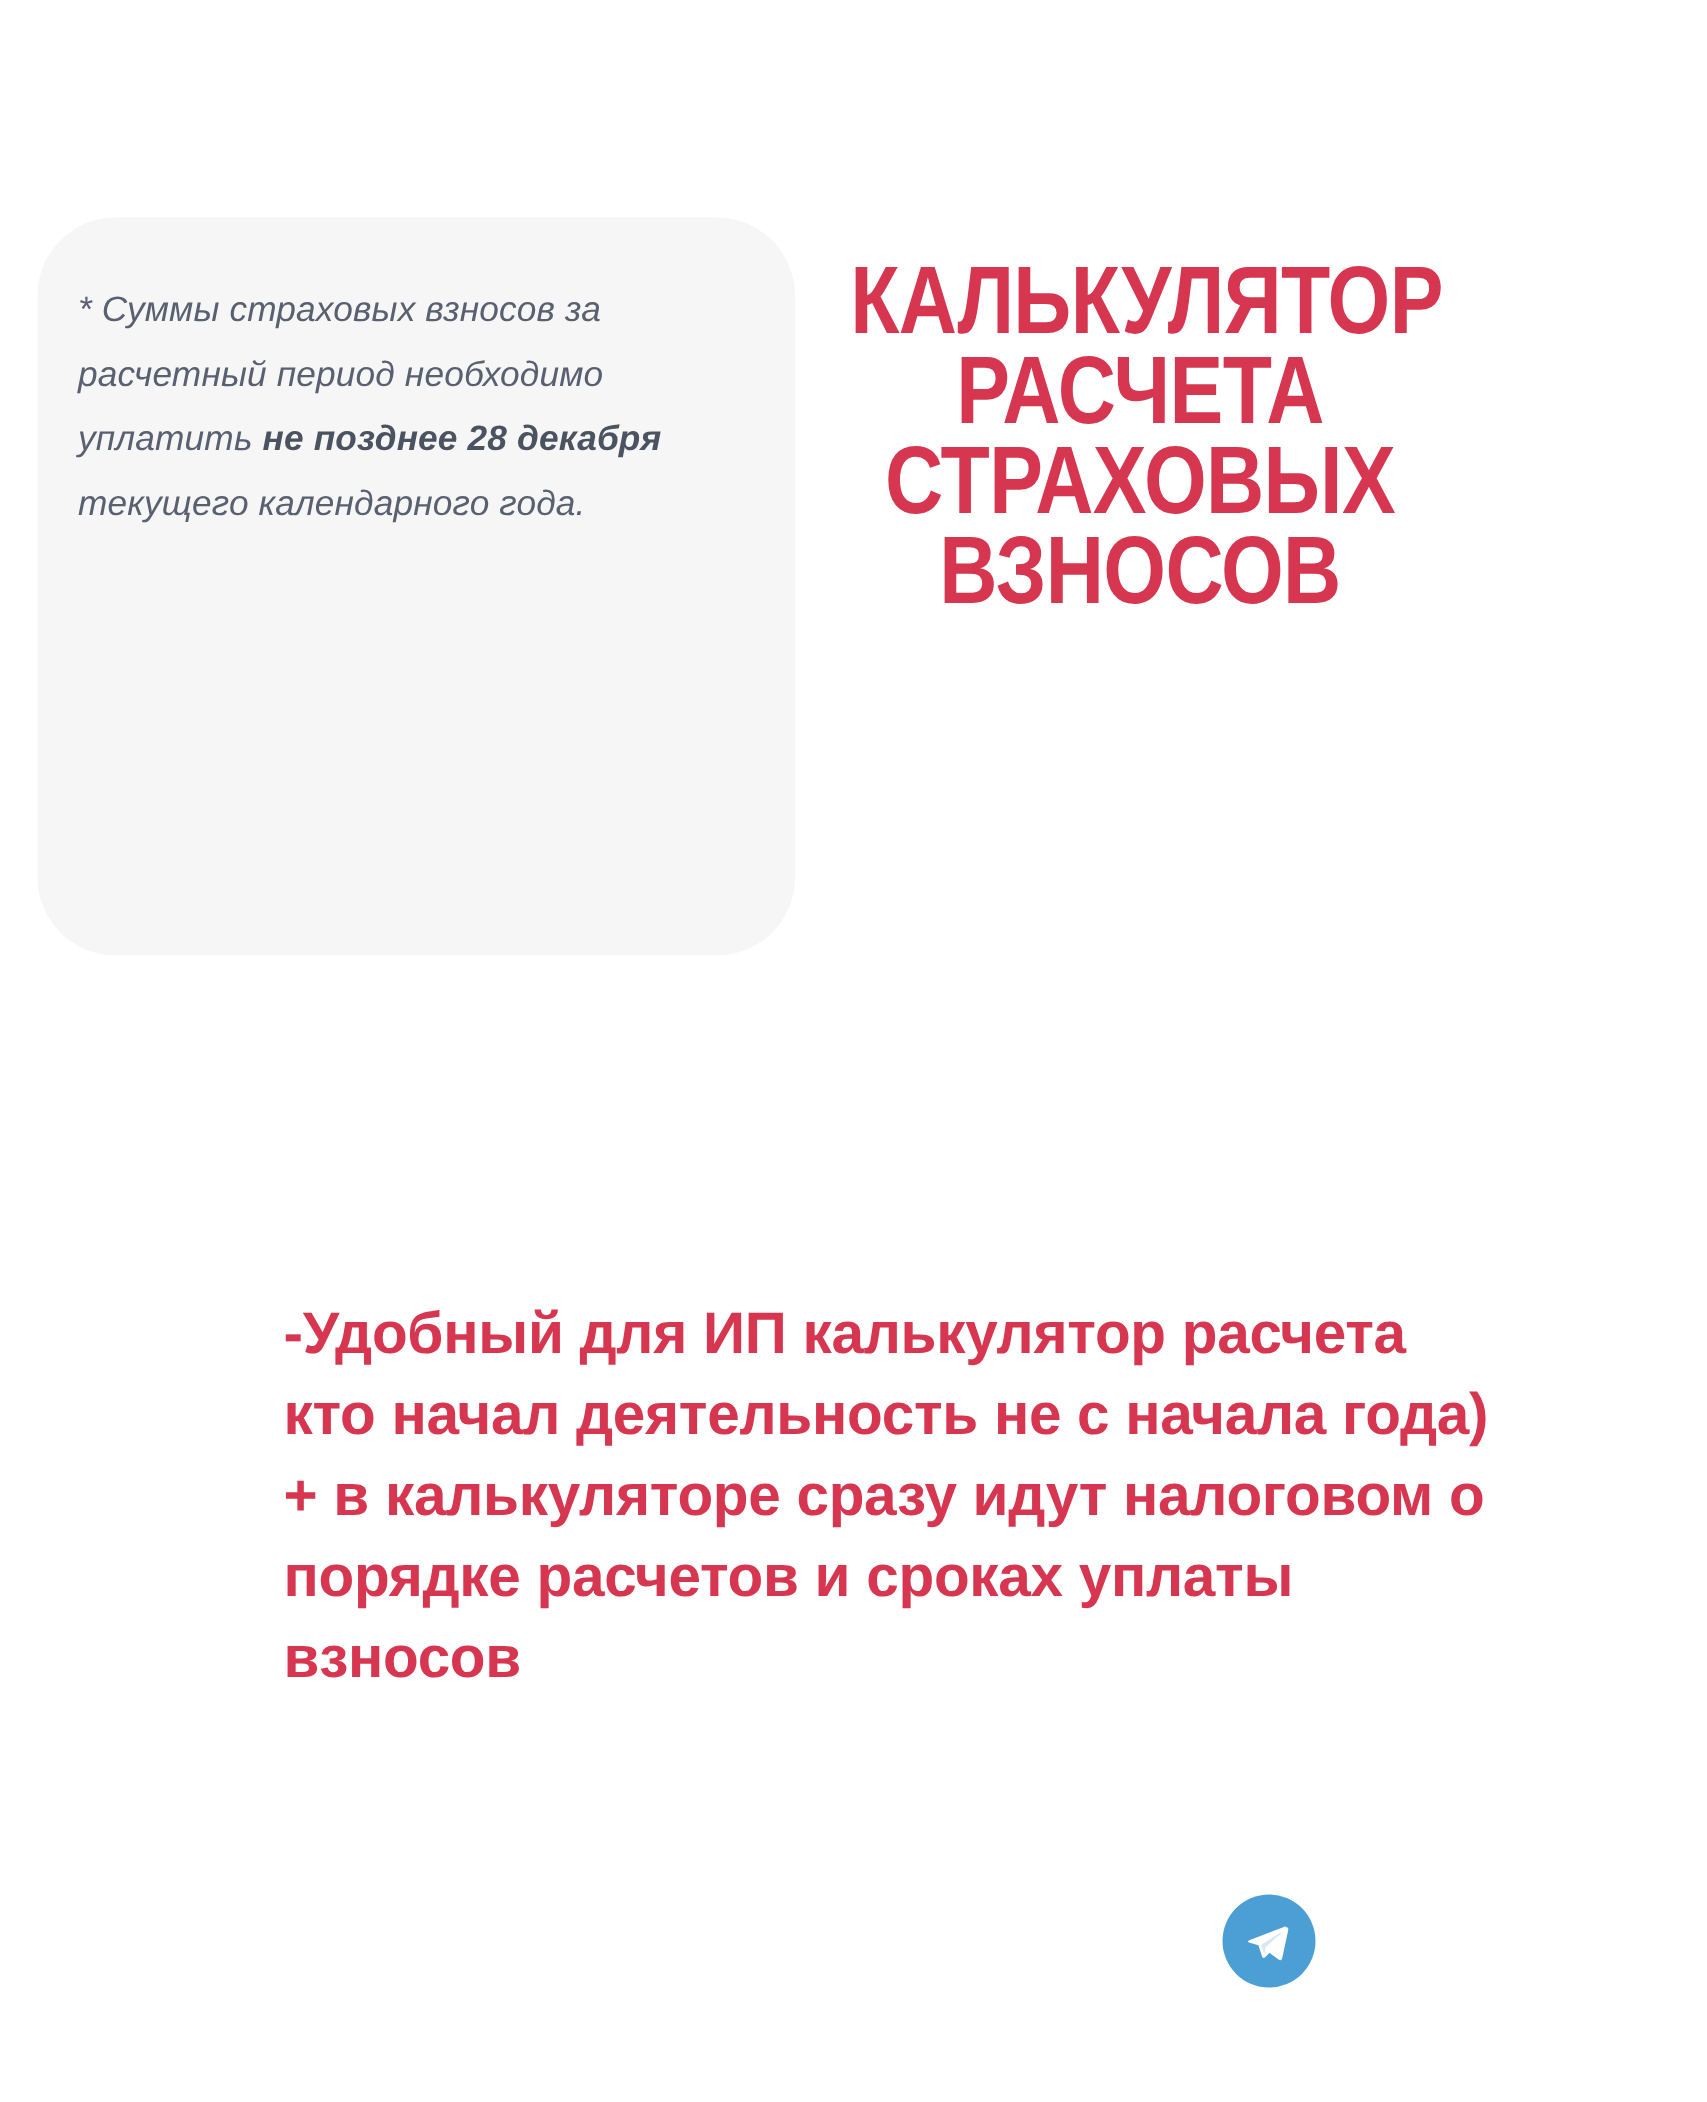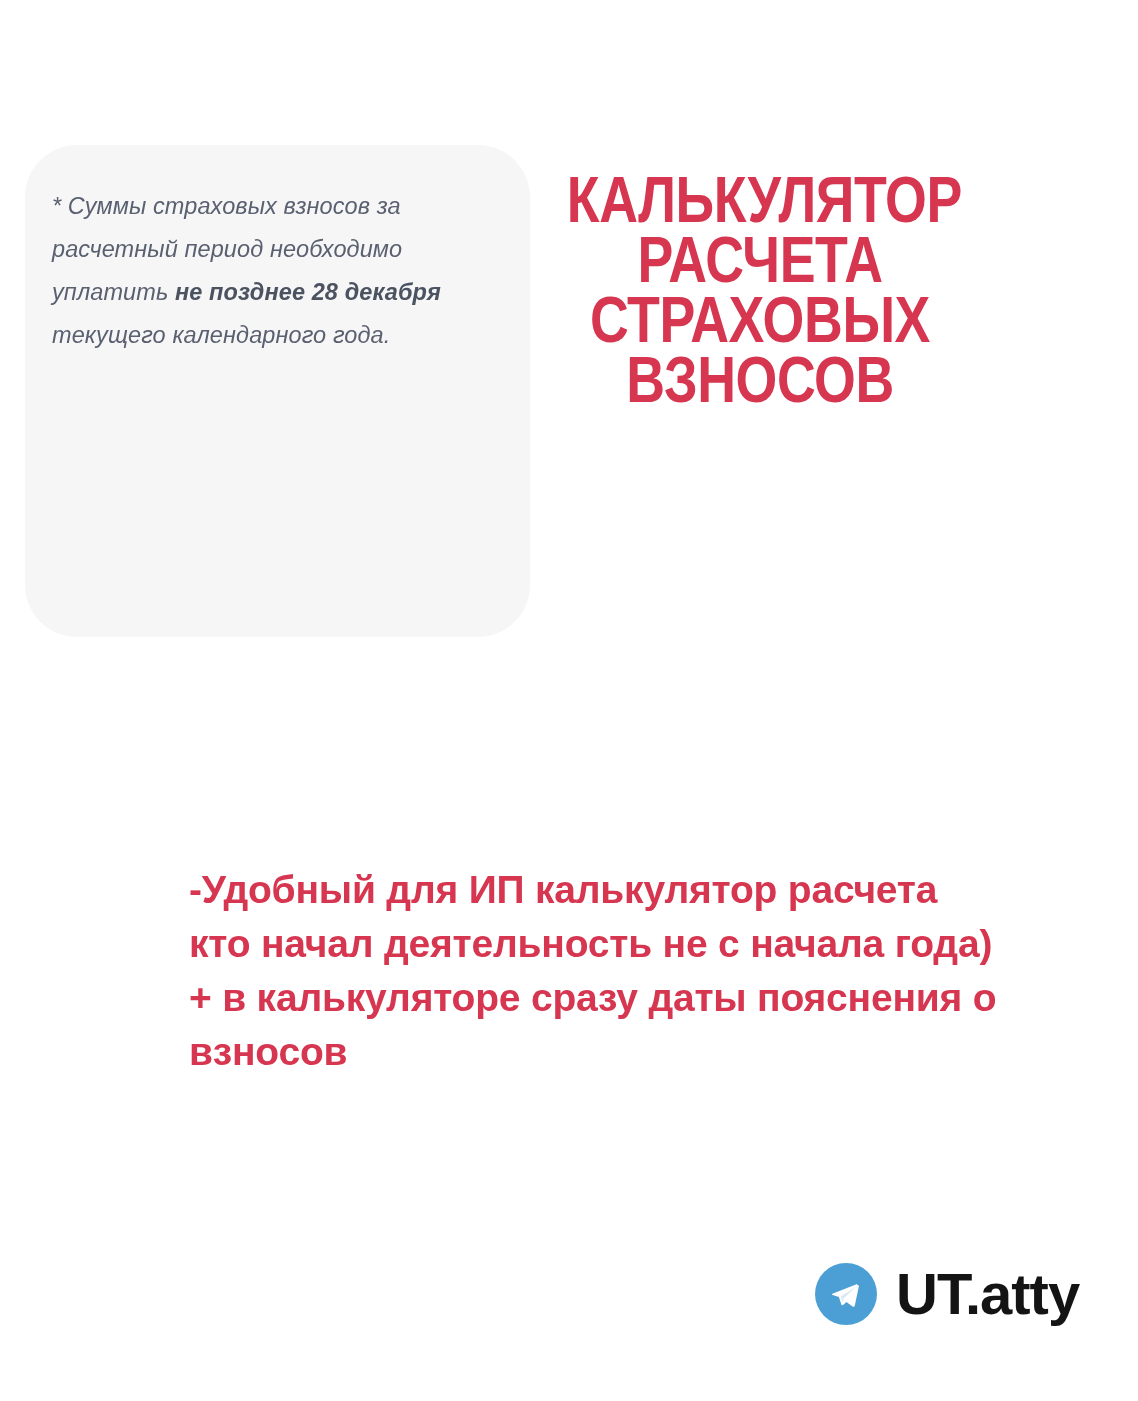--- a/index.html
+++ b/index.html
@@ -137,27 +137,27 @@
   <div class="headline">
     <span class="headline-line">КАЛЬКУЛЯТОР</span>
     <span class="headline-line">РАСЧЕТА</span>
     <span class="headline-line">СТРАХОВЫХ</span>
     <span class="headline-line">ВЗНОСОВ</span>
   </div>
 
   <div class="body-copy">
     <span class="body-copy-line">-Удобный для ИП калькулятор расчета</span>
     <span class="body-copy-line">кто начал деятельность не с начала года)</span>
-    <span class="body-copy-line">+ в калькуляторе сразу даты пояснения о</span>
+    <span class="body-copy-line">+ в калькуляторе сразу идут налоговом о</span>
+    <span class="body-copy-line">порядке расчетов и сроках уплаты</span>
     <span class="body-copy-line">взносов</span>
   </div>
 
   <div class="brand">
     <span class="telegram-badge">
       <svg width="38" height="38" viewBox="0 0 38 38" aria-hidden="true">
         <path d="M30.2 9.1 5.9 18.5c-1.2.5-1.2 1.2-.2 1.5l6.2 1.9 2.4 7.3c.3.8.5 1.1 1.1 1.1.5 0 .7-.2 1-.5l3-2.9 6.2 4.6c1.1.6 1.9.3 2.2-1l4-18.7c.3-1.6-.6-2.3-1.6-1.7z" fill="#ffffff"></path>
         <path d="M13.6 21.6 26.6 13.4c.6-.4 1.1-.2.7.2L16.5 23.4l-.4 4.6z" fill="#d9e9f4"></path>
       </svg>
     </span>
-    <span class="brand-name">UT.atty</span>
   </div>
 
 </div>
 
 </body></html>

